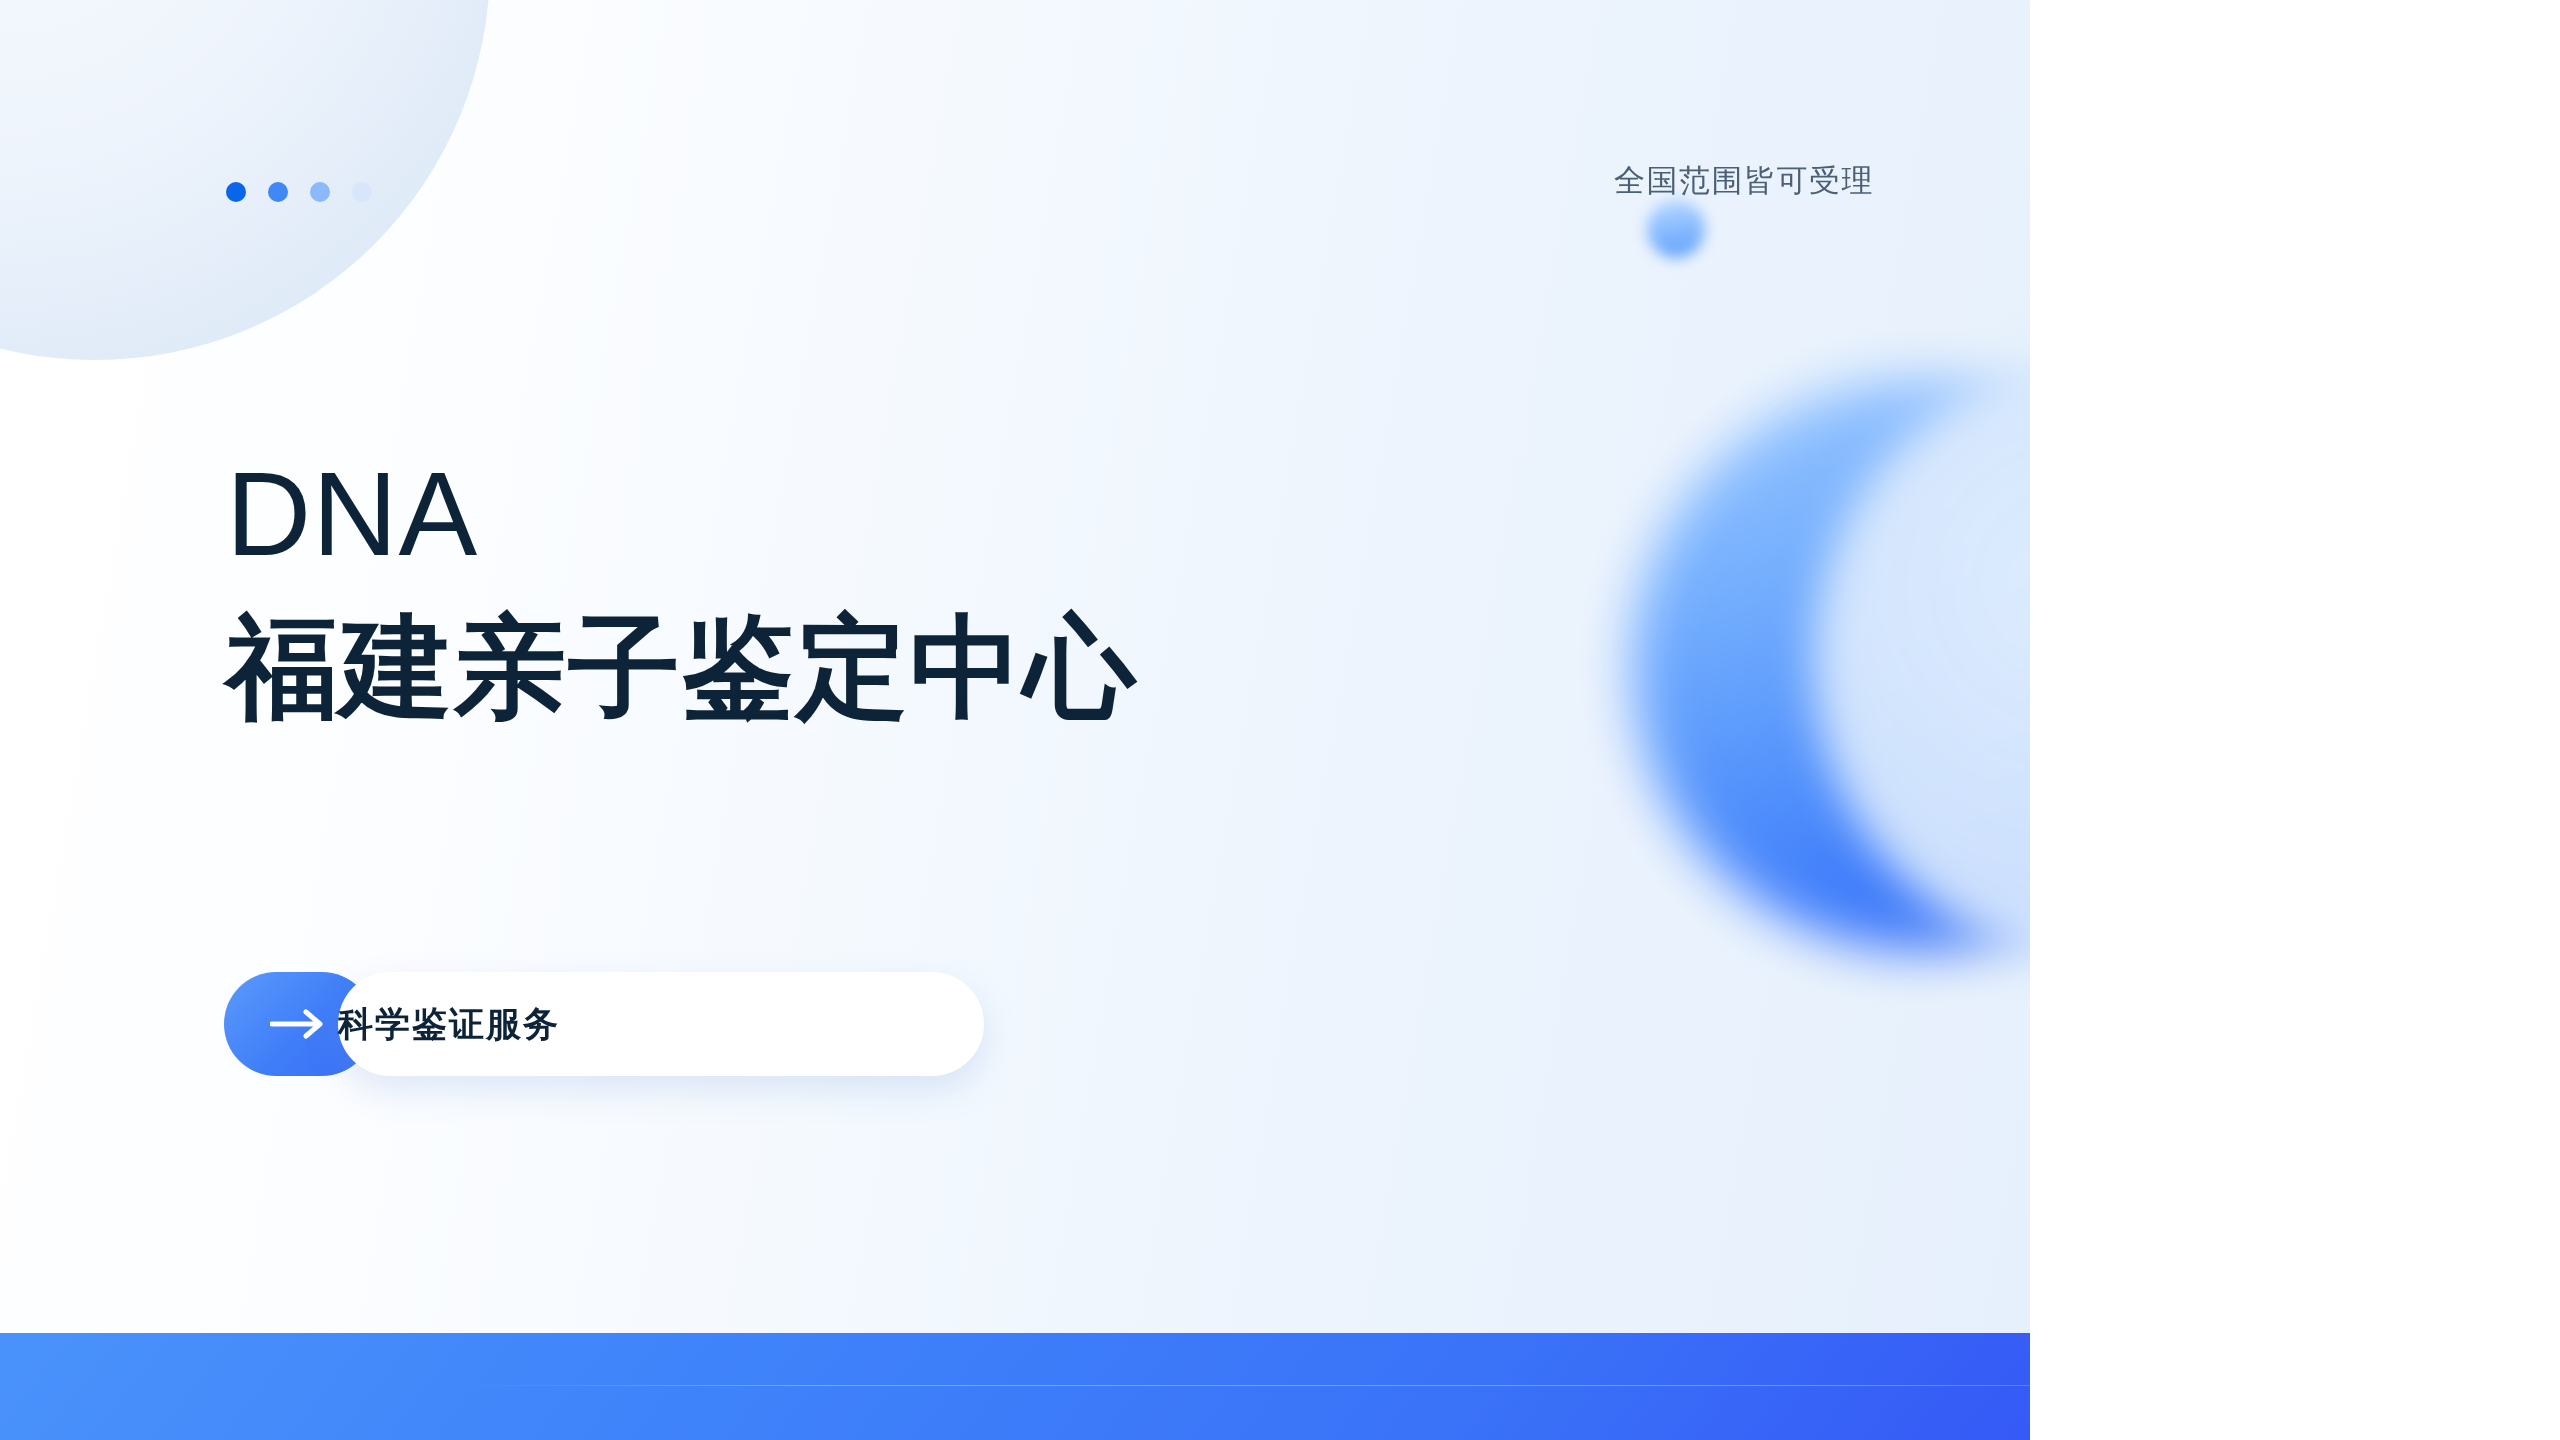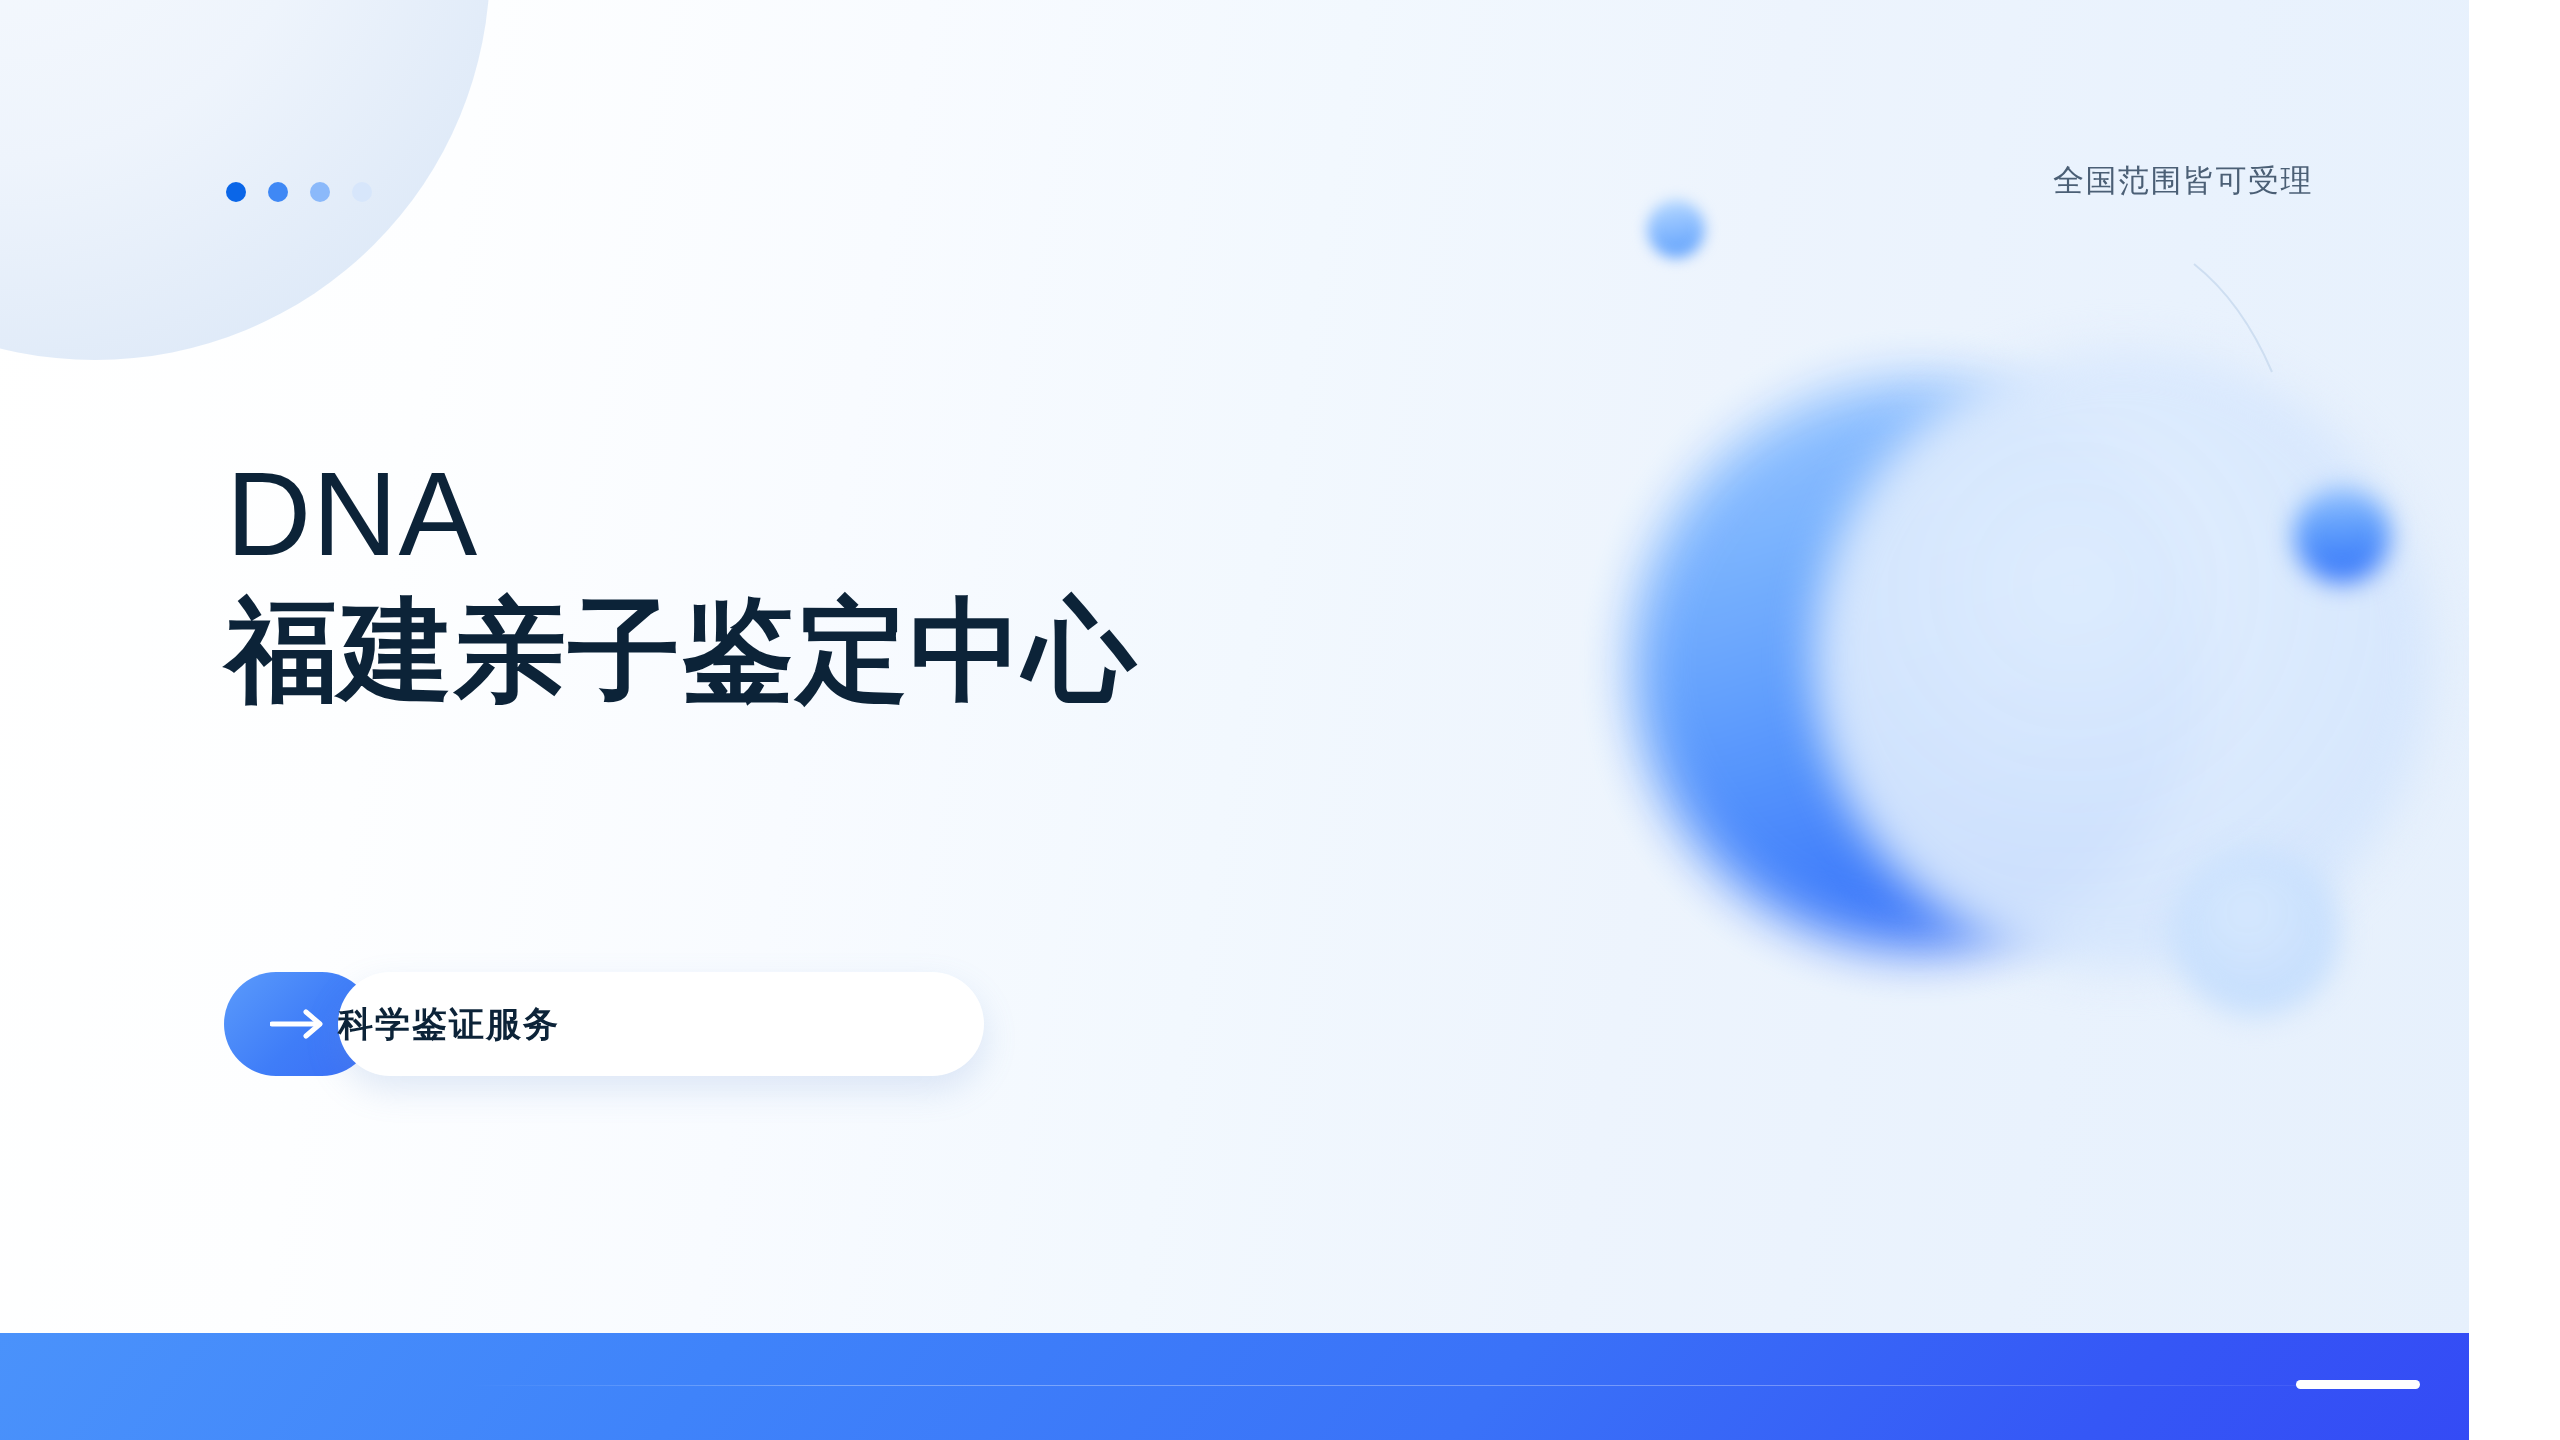--- a/index.html
+++ b/index.html
@@ -6,21 +6,21 @@
   html, body { width:2560px; height:1440px; overflow:hidden; }
   body {
     font-family:"Liberation Sans","DejaVu Sans",sans-serif;
     background:#ffffff;
     position:relative;
   }
 
   
   #stage {
     position:absolute; inset:0;
-    width:2469px; height:1440px;
+    width:2030px; height:1440px;
     overflow:hidden;
     background:linear-gradient(100deg,
         #ffffff 0%,
         #fdfeff 18%,
         #f8fbff 34%,
         #f2f8fe 50%,
         #edf4fd 66%,
         #e9f2fd 82%,
         #e6f0fc 100%);
   }
@@ -103,21 +103,21 @@
     left:226px; top:455px;
     color:#0c2338;
   }
   #headline .line-en {
     font-size:118px;
     font-weight:normal;
     line-height:1.0;
     letter-spacing:1px;
   }
   #headline .line-cn {
-    margin-top:15px;
+    margin-top:32px;
     font-size:112px;
     font-weight:bold;
     line-height:1.12;
     letter-spacing:2px;
     white-space:nowrap;
   }
 
   
   #cta {
     position:absolute;

